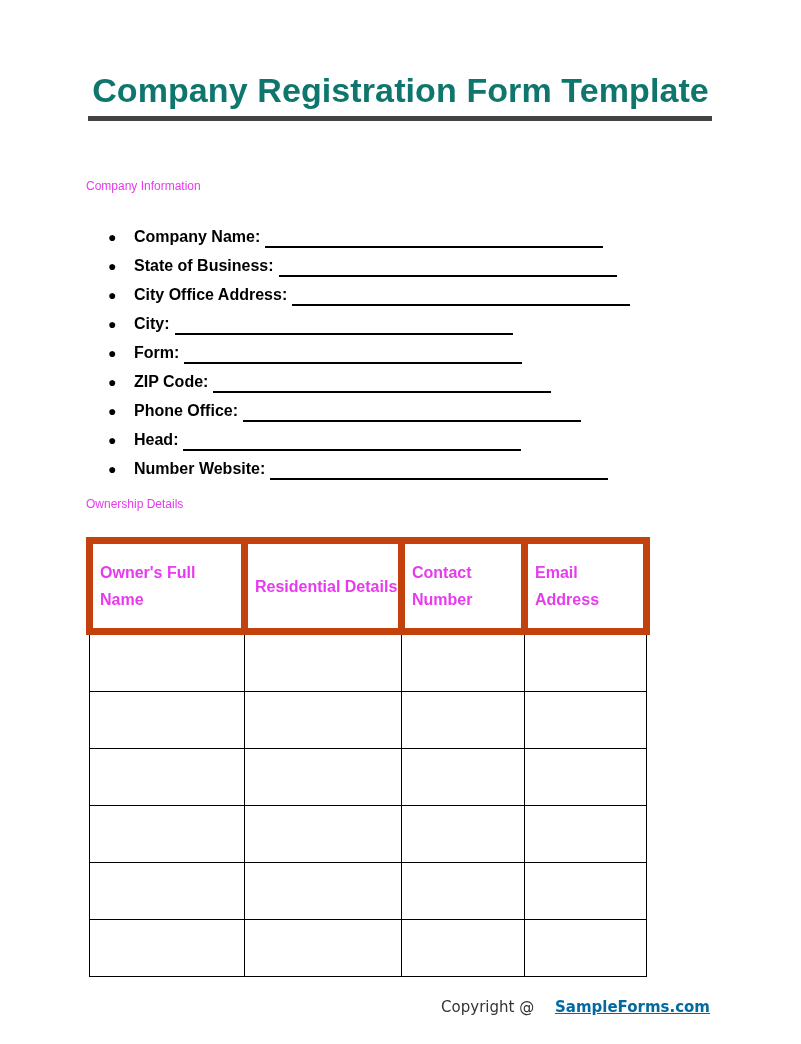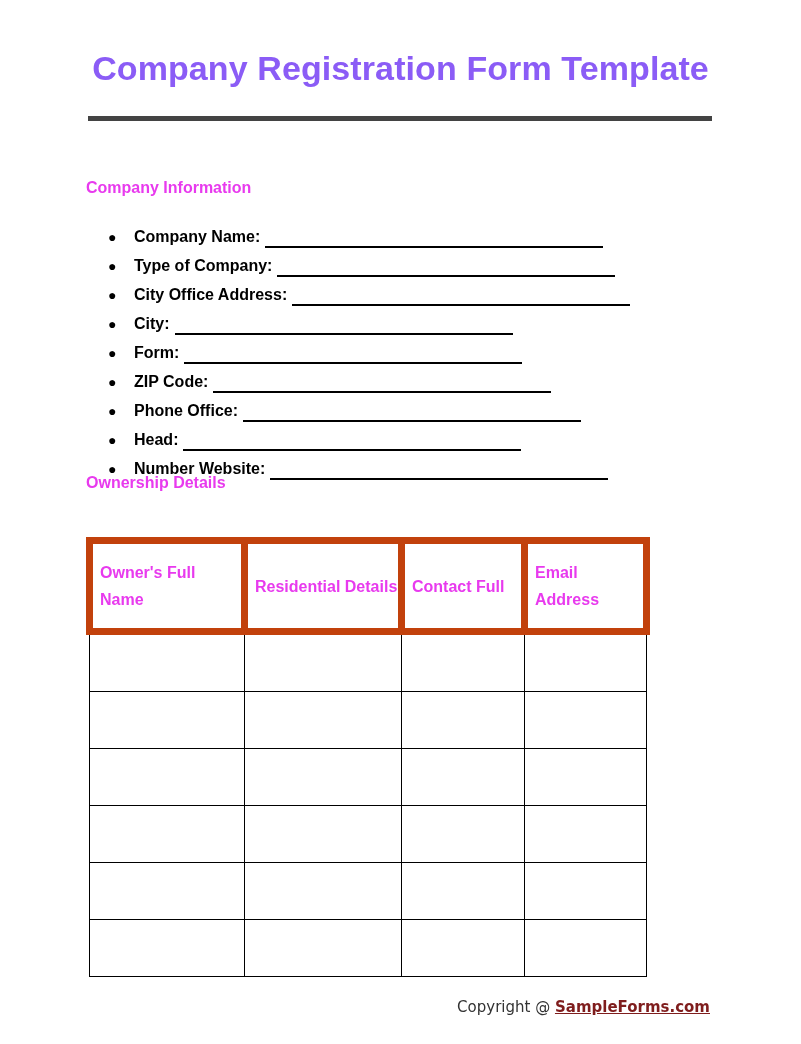--- a/index.html
+++ b/index.html
@@ -1,47 +1,47 @@
 <!DOCTYPE html>
 <html><head>
   <meta charset="utf-8">
   <style>
     html, body { margin: 0; padding: 0; background: #ffffff; }
     body { width: 801px; height: 1044px; position: relative; font-family: "Liberation Sans", sans-serif; color: #000; overflow: hidden; }
-    .title { position: absolute; left: 0; width: 801px; top: 49px; text-align: center; font-size: 34px; font-weight: bold; color: #8b5cf6; letter-spacing: 0.1px; }
+    .title { position: absolute; left: 0; width: 801px; top: 71px; text-align: center; font-size: 34px; font-weight: bold; color: #0f766e; letter-spacing: 0.1px; }
     .rule { position: absolute; left: 88px; top: 116px; width: 624px; height: 5px; background: #434343; }
-    .section { position: absolute; left: 86px; font-size: 16px; font-weight: bold; color: #e83aee; }
+    .section { position: absolute; left: 86px; font-size: 12px; font-weight: normal; color: #e83aee; }
     .list { position: absolute; left: 108px; top: 222px; margin: 0; padding: 0; list-style: none; }
     .list li { height: 29px; display: flex; align-items: center; font-size: 16px; font-weight: bold; }
     .bullet { width: 26px; font-size: 14px; }
     .blank { display: inline-block; height: 16px; border-bottom: 2px solid #000; margin-left: 5px; position: relative; top: 2px; }
     table { position: absolute; left: 86px; top: 537px; border-collapse: collapse; }
     td { border: 1px solid #000; padding: 0 0 0 7px; vertical-align: middle; }
     th { border: 7px solid #c2410c; padding: 0 0 0 7px; text-align: left; font-size: 16px; font-weight: bold; color: #e83aee; line-height: 27px; height: 84px; vertical-align: middle; }
     td { height: 56px; }
     .footer { position: absolute; right: 91px; top: 998px; font-size: 15px; color: #333; font-family: "DejaVu Sans", sans-serif; }
-    .footer a { color: #7f1d1d; font-weight: bold; text-decoration: underline; }
+    .footer a { color: #0369a1; font-weight: bold; text-decoration: underline; margin-left: 16px; }
   </style>
 </head>
 <body>
 
 <div class="title">Company Registration Form Template</div>
 <div class="rule"></div>
 
 <div class="section" style="top:179px">Company Information</div>
 
 <ul class="list">
   <li>
       <span class="bullet">●</span>
       <span>Company Name:</span>
       <span class="blank" style="width:338px"></span>
     </li>
   <li>
       <span class="bullet">●</span>
-      <span>Type of Company:</span>
+      <span>State of Business:</span>
       <span class="blank" style="width:338px"></span>
     </li>
   <li>
       <span class="bullet">●</span>
       <span>City Office Address:</span>
       <span class="blank" style="width:338px"></span>
     </li>
   <li>
       <span class="bullet">●</span>
       <span>City:</span>
@@ -67,28 +67,28 @@
       <span>Head:</span>
       <span class="blank" style="width:338px"></span>
     </li>
   <li>
       <span class="bullet">●</span>
       <span>Number Website:</span>
       <span class="blank" style="width:338px"></span>
     </li>
 </ul>
 
-<div class="section" style="top:474px">Ownership Details</div>
+<div class="section" style="top:497px">Ownership Details</div>
 
 <table>
   <thead>
     <tr>
       <th style="width:141px">Owner's Full Name</th>
       <th style="width:143px">Residential Details</th>
-      <th style="width:109px">Contact Full</th>
+      <th style="width:109px">Contact Number</th>
       <th style="width:108px">Email Address</th>
     </tr>
   </thead>
   <tbody>
     <tr>
         <td></td>
         <td></td>
         <td></td>
         <td></td>
       </tr>

